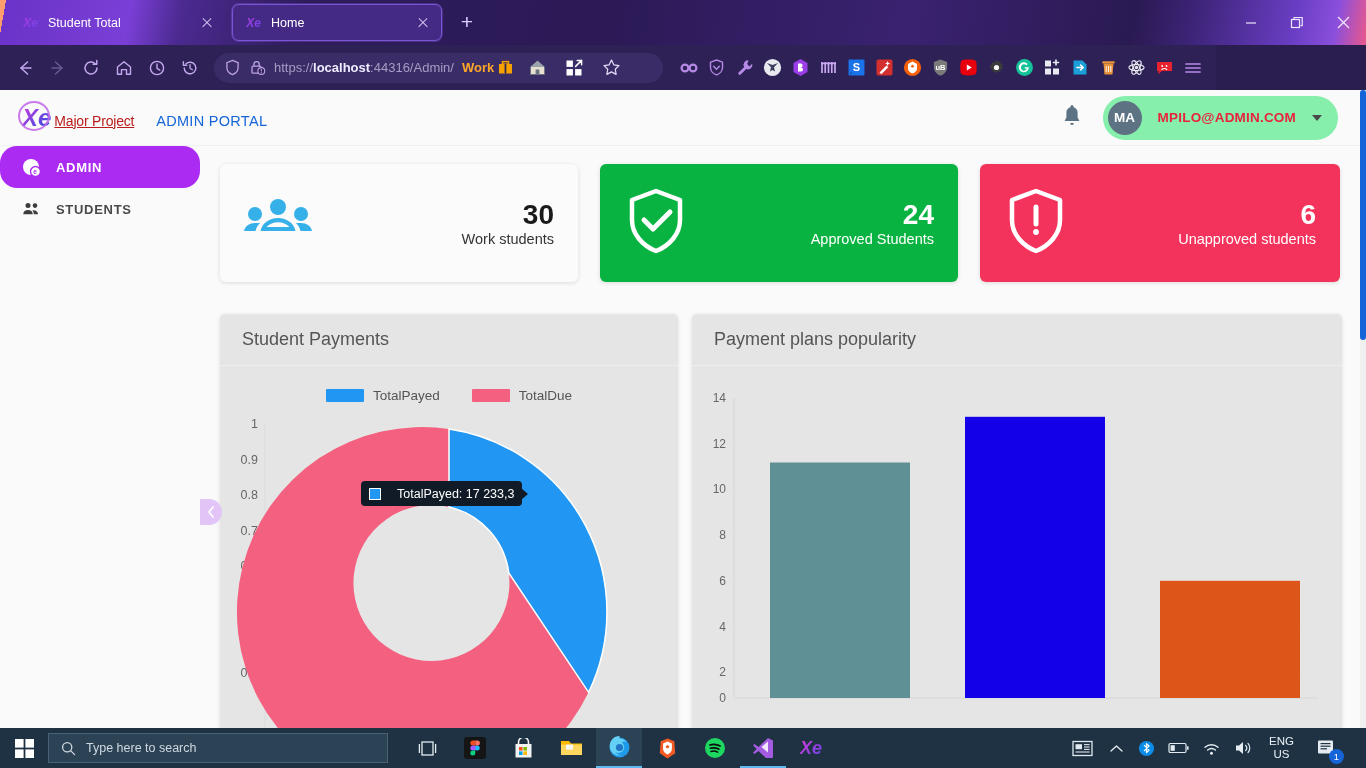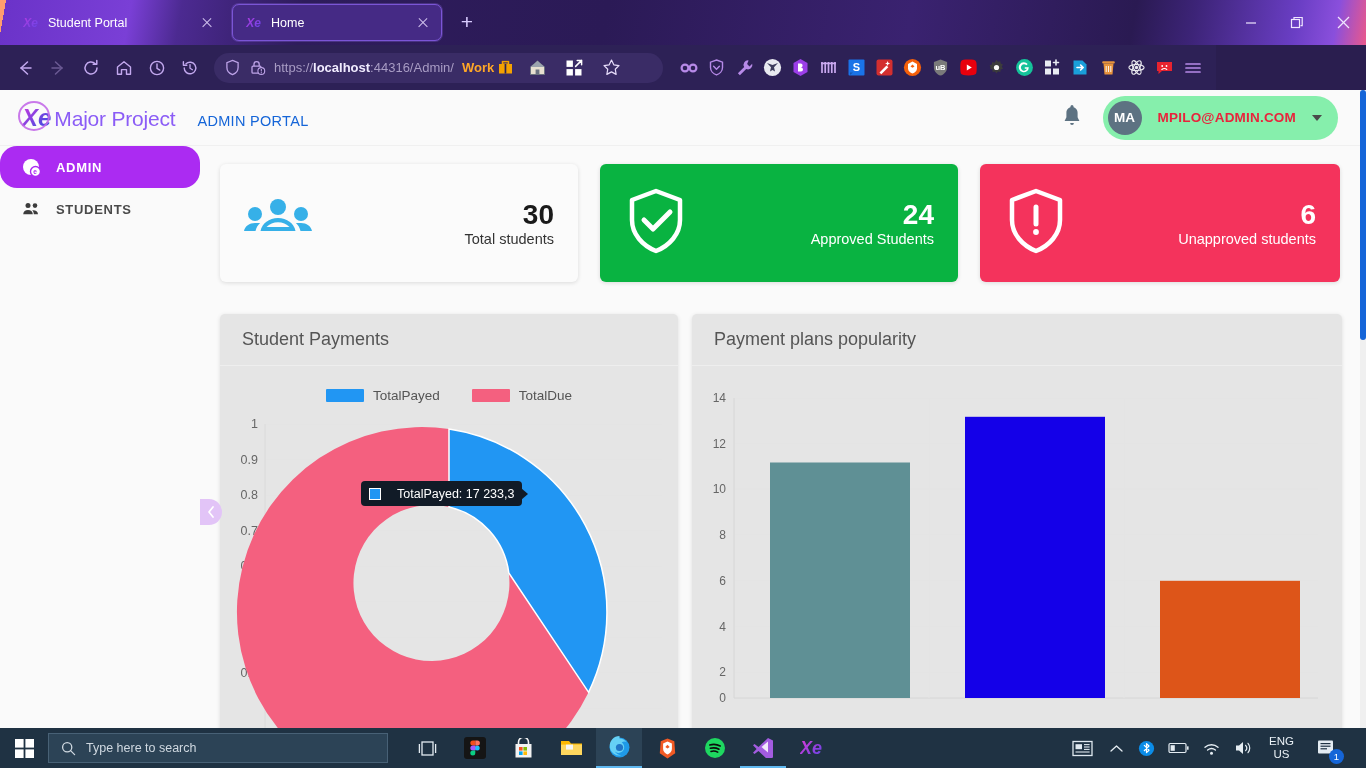--- a/index.html
+++ b/index.html
@@ -116,21 +116,21 @@
   .brand-xe {
     font-style: italic; font-weight: bold; font-size: 24px;
     background: linear-gradient(135deg,#c13ae0 10%,#2f4fe0 90%);
     -webkit-background-clip: text; background-clip: text; color: transparent;
     margin-right: 3px; position: relative;
   }
   .brand-xe::before {
     content:""; position:absolute; left:-4px; top:-3px; width:28px; height:26px;
     border:2px solid #c36ae8; border-radius:50%; opacity:.9;
   }
-  .brand-name { font-size: 21px; color: #8b5cf6; letter-spacing: -.2px; }
+  .brand-name { font-size: 14px; color: #b91c1c; letter-spacing: -.2px; text-decoration: underline; }
   .brand-sub { font-size: 14.5px; color: #1565d8; margin-left: 22px; letter-spacing: .3px; }
   .topbar-right { margin-left: auto; display: flex; align-items: center; gap: 18px; }
   .bell { width: 26px; height: 28px; cursor: pointer; }
   .user-chip {
     display: flex; align-items: center; gap: 16px; background: #86efac;
     border-radius: 22px; padding: 5px 16px 5px 5px; cursor: pointer;
   }
   .avatar {
     width: 34px; height: 34px; border-radius: 50%; background: #5d7282;
     color: #fff; font-size: 13.5px; font-weight: 600;
@@ -205,21 +205,21 @@
 </style>
 </head>
 <body>
 
 <div class="browser-chrome">
   <div class="chrome-bg"></div>
 
   <div class="tab-strip">
     <div class="tab inactive">
       <span class="favicon">Xe</span>
-      <span class="tab-title">Student Portal</span>
+      <span class="tab-title">Student Total</span>
       <span class="tab-close"></span>
     </div>
     <div class="tab active">
       <span class="favicon">Xe</span>
       <span class="tab-title">Home</span>
       <span class="tab-close"></span>
     </div>
     <div class="new-tab">+</div>
   </div>
 
@@ -537,21 +537,21 @@
                 <circle cx="11" cy="18" r="7"></circle>
                 <circle cx="57" cy="18" r="7"></circle>
               <path d="M34 22c-9 0-16 5.5-17.5 13h35C50 27.5 43 22 34 22z"></path>
               <path d="M11 27c-5.6 0-10 3.2-11 8h11.5c.7-3.1 2.3-5.9 4.6-8H11z"></path>
                 <path d="M57 27c5.6 0 10 3.2 11 8H56.5c-.7-3.1-2.3-5.9-4.6-8H57z"></path>
               <path d="M22.5 31c3-3 7-4.8 11.5-4.8S42.5 28 45.5 31z" fill="#fbfbfb"></path>
             </svg>
           </span>
           <span class="c-txt">
             <div class="c-num">30</div>
-            <div class="c-lbl">Total students</div>
+            <div class="c-lbl">Work students</div>
           </span>
         </div>
 
         <div class="card green">
           <span class="c-ico">
             <svg width="64" height="68" viewBox="0 0 64 68">
                 <path d="M32 4l24 9v20c0 14-10.4 25.6-24 31C18.4 58.6 8 47 8 33V13z" fill="none" stroke="#fff" stroke-width="4.5" stroke-linejoin="round"></path>
                 <path d="M20 33l9 9 17-17" fill="none" stroke="#fff" stroke-width="5" stroke-linecap="round" stroke-linejoin="round"></path>
               </svg>
           </span>

